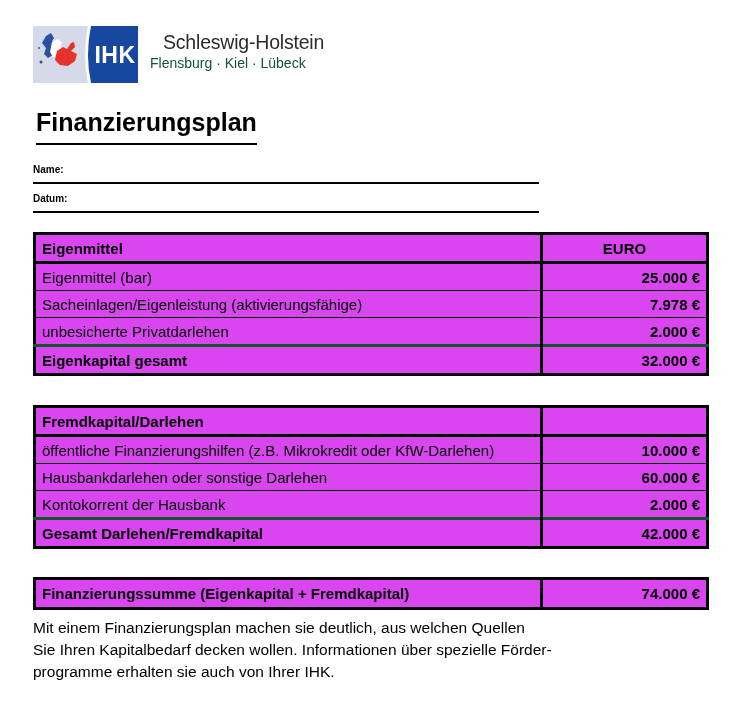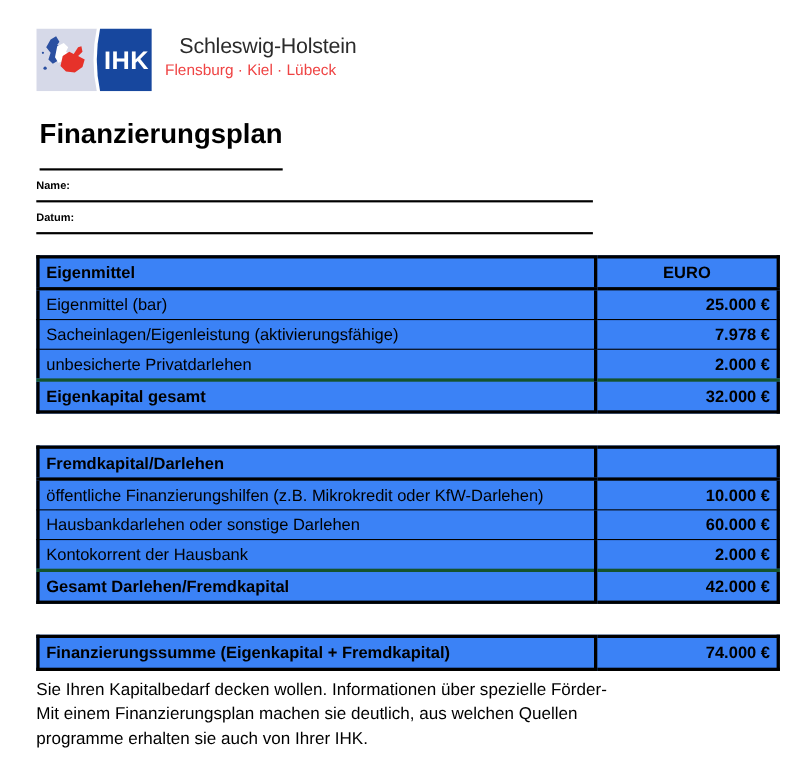--- a/index.html
+++ b/index.html
@@ -15,50 +15,50 @@
   }
 
   
   .logo-svg { position: absolute; left: 33px; top: 26px; }
   .logo-region {
     position: absolute; left: 149px; top: 31px;
     font-size: 19.5px; color: #2b2b2b; letter-spacing: -0.2px; margin-left: 14px;
   }
   .logo-cities {
     position: absolute; left: 150px; top: 55px;
-    font-size: 14px; color: #ef4444;
+    font-size: 14px; color: #14532d;
   }
 
   
   .page-title {
     position: absolute; left: 36px; top: 108px;
     font-size: 25px; font-weight: bold;
     border-bottom: 2px solid #000;
-    padding-bottom: 16px;
+    padding-bottom: 6px;
     display: inline-block;
   }
 
   
   .field-label {
     position: absolute; left: 33px;
     font-size: 10px; font-weight: bold;
   }
   .field-line {
     position: absolute; left: 33px; width: 506px; height: 2px;
     background: #000;
   }
 
   
   table.fin-table {
     position: absolute; left: 33px;
     width: 673px;
     border-collapse: collapse;
     table-layout: fixed;
     border: 3px solid #000;
-    background: #3b82f6;
+    background: #d946ef;
   }
   table.fin-table td {
     height: 26px;
     padding: 0 6px;
     font-size: 15px;
     vertical-align: middle;
     white-space: nowrap;
     overflow: hidden;
   }
   td.amount {
@@ -175,18 +175,18 @@
       </colgroup>
     <tbody>
         <tr>
       <td>Finanzierungssumme (Eigenkapital + Fremdkapital)</td>
       <td class="amount">74.000 €</td>
     </tr>
   </tbody>
     </table>
 
   <div class="footer">
+    <span>Mit einem Finanzierungsplan machen sie deutlich, aus welchen Quellen</span>
     <span>Sie Ihren Kapitalbedarf decken wollen. Informationen über spezielle Förder-</span>
-    <span>Mit einem Finanzierungsplan machen sie deutlich, aus welchen Quellen</span>
     <span>programme erhalten sie auch von Ihrer IHK.</span>
   </div>
 
 </div>
 
 </body></html>

